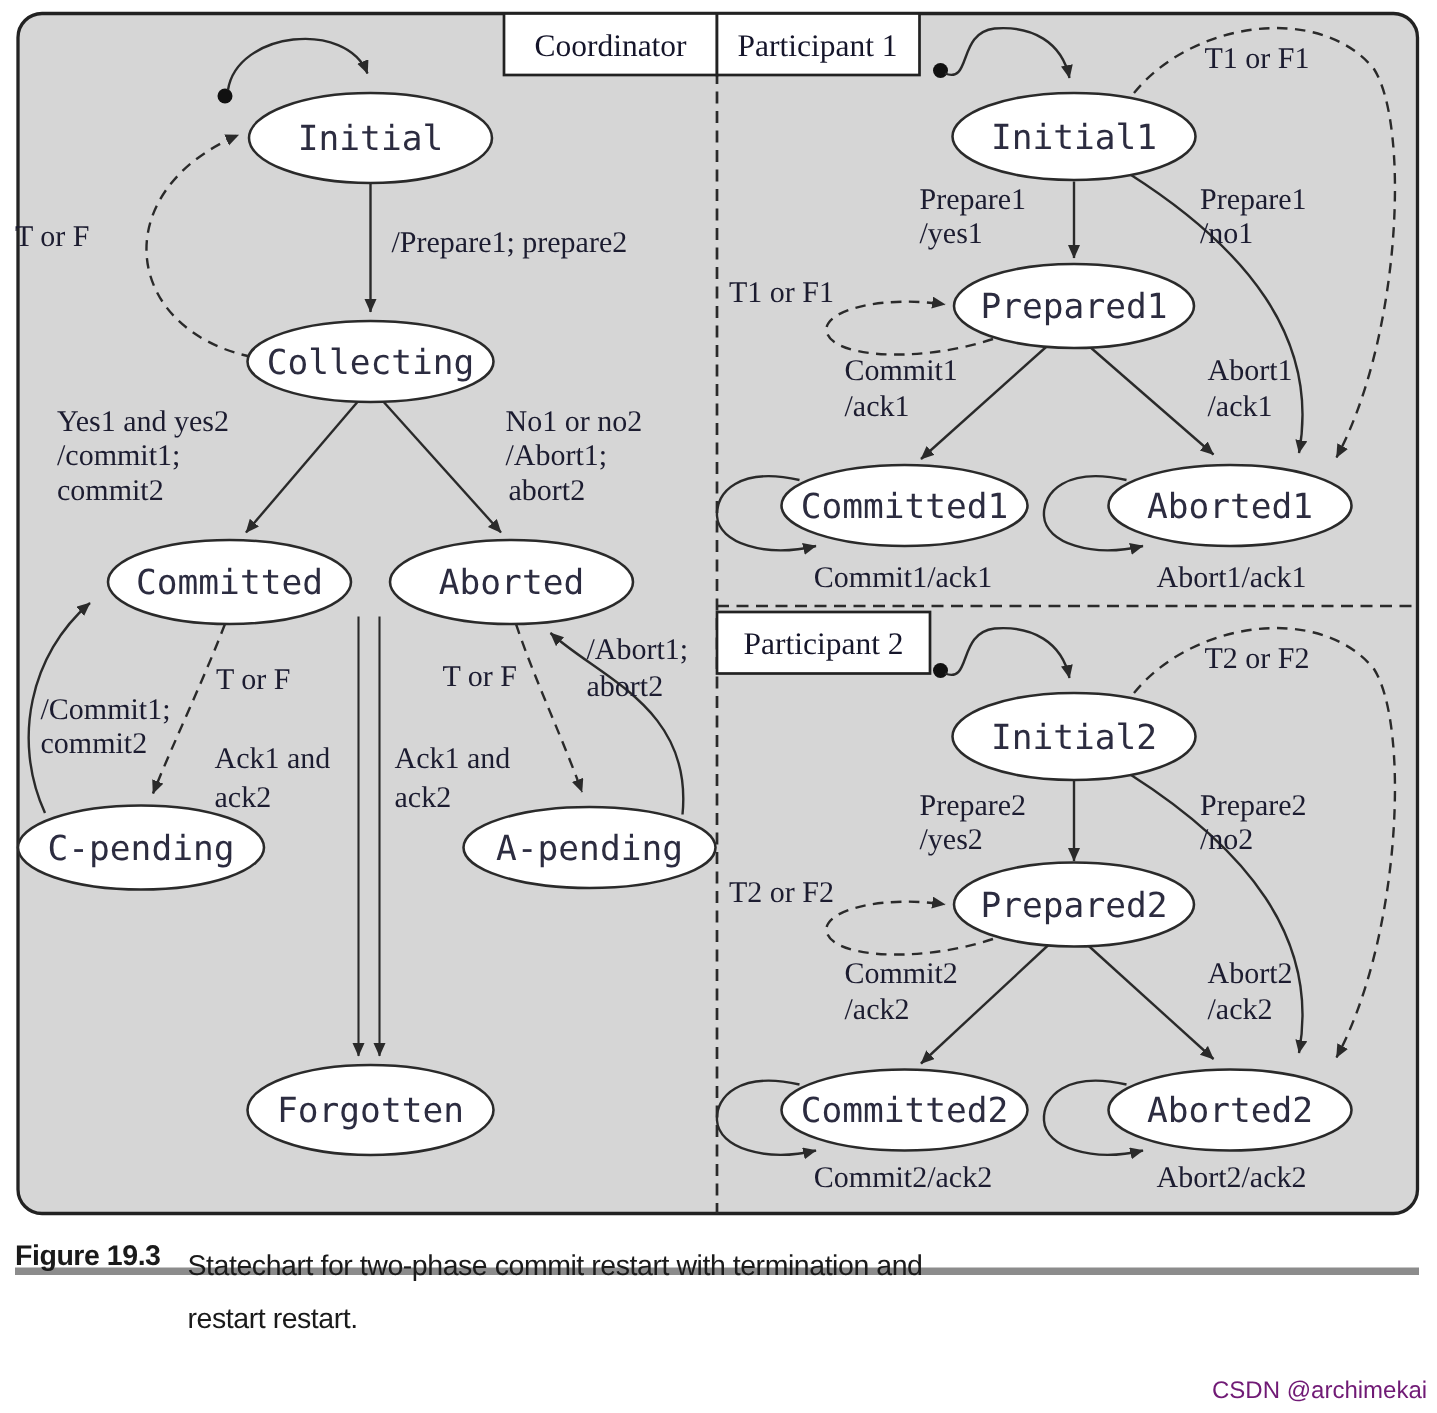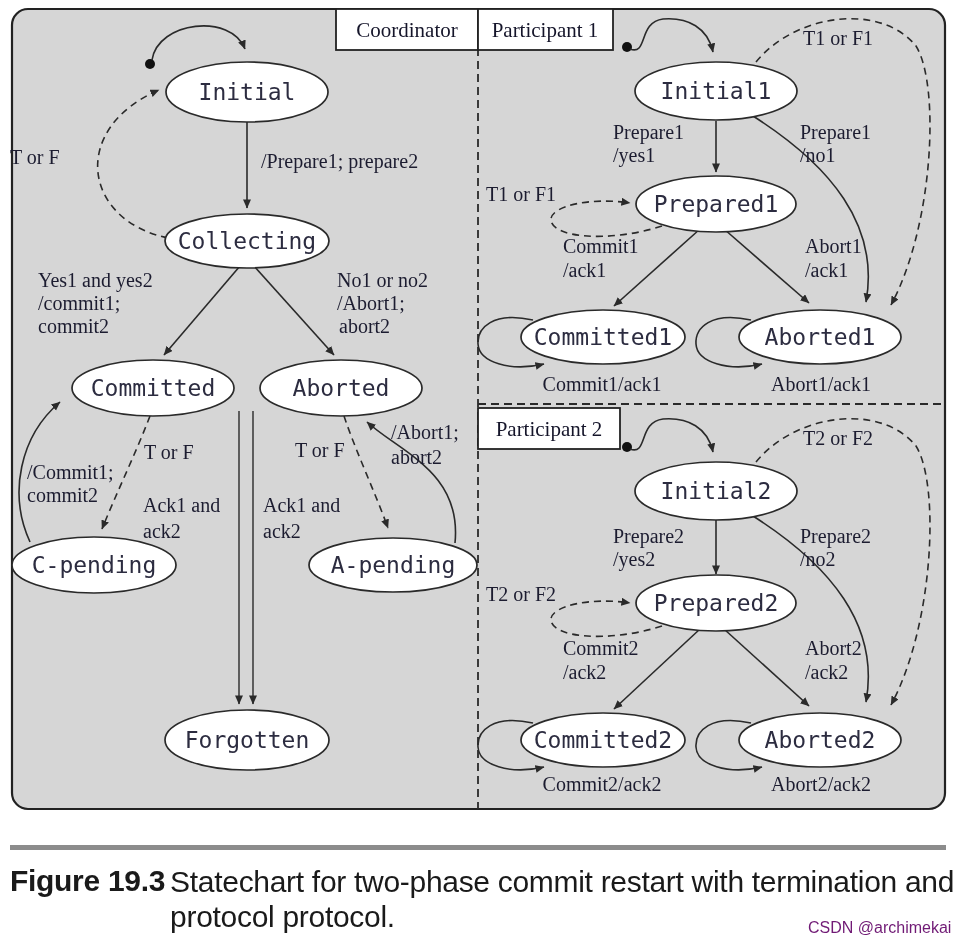--- a/index.html
+++ b/index.html
@@ -17,22 +17,22 @@
   .dot{fill:#111111;}
 
   
   .st{font-family:"DejaVu Sans Mono",monospace;font-size:23px;fill:#2c2c40;text-anchor:middle;}
   .lb{font-family:"Liberation Serif",serif;font-size:20px;fill:#1c1c30;}
   .lbm{font-family:"Liberation Serif",serif;font-size:20px;fill:#1c1c30;text-anchor:middle;}
   .ttl{font-family:"Liberation Serif",serif;font-size:21px;fill:#15152a;text-anchor:middle;}
 
   
   .rule{position:absolute;left:10px;top:845px;width:936px;height:5px;background:#8c8c8c;}
-  .caption{position:absolute;left:10px;top:864px;display:flex;gap:5px;
-           font-size:30px;color:#1a1a1a;letter-spacing:-0.3px;}
+  .caption{position:absolute;left:10px;top:827px;display:flex;gap:18px;
+           font-size:19px;color:#1a1a1a;letter-spacing:-0.3px;}
   .fig-num{font-weight:bold;white-space:nowrap;}
   .cap-text{line-height:35px;}
   .watermark{position:absolute;left:808px;top:919px;font-size:16px;color:#701a75;}
 </style>
 </head>
 <body>
 
 <div class="page">
 
 <svg width="958" height="820" viewBox="0 0 958 820">
@@ -205,18 +205,18 @@
     <rect x="478" y="408" width="142" height="41" class="titlebox"></rect>
     <text x="549" y="436" class="ttl">Participant 2</text>
   </g>
 </svg>
 
   <div class="rule"></div>
   <div class="caption">
     <span class="fig-num">Figure 19.3</span>
     <span class="cap-text">
       <span>Statechart for two-phase commit restart with termination and</span><br>
-      <span>protocol protocol.</span>
+      <span>restart restart.</span>
     </span>
   </div>
   <div class="watermark">CSDN @archimekai</div>
 
 </div>
 
 </body></html>

